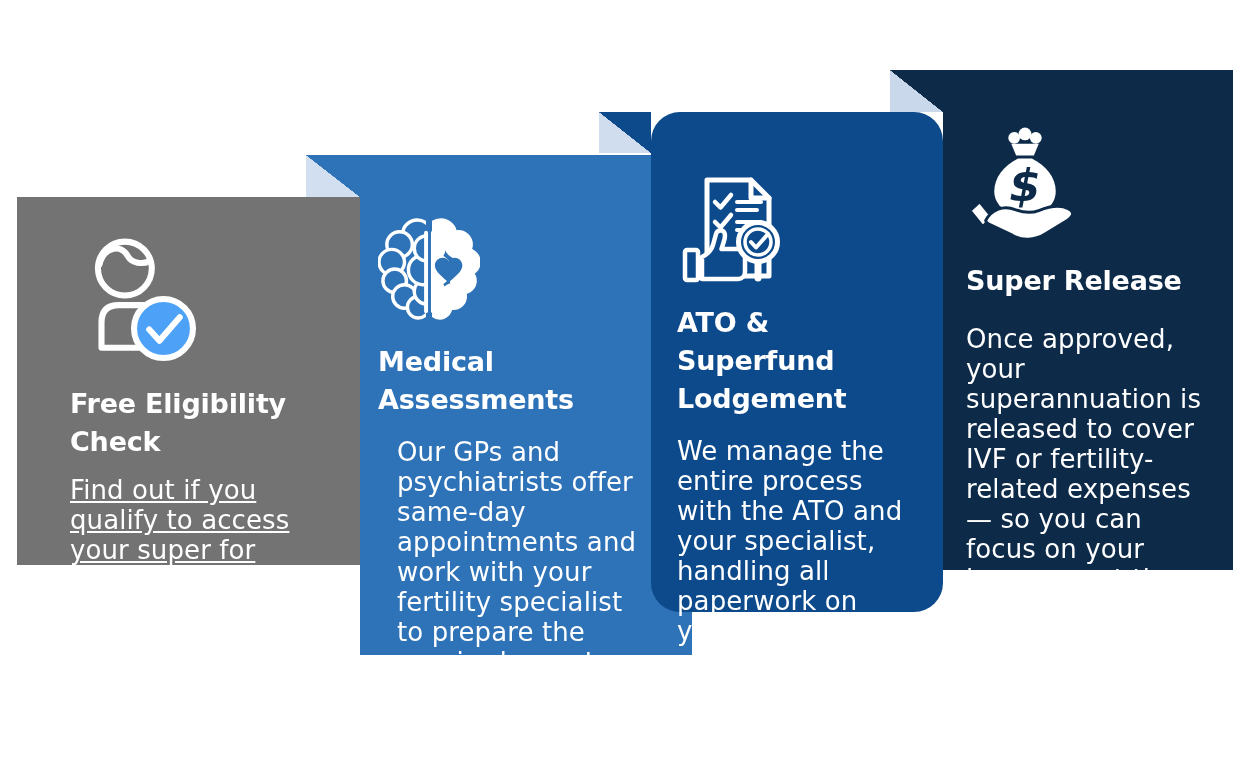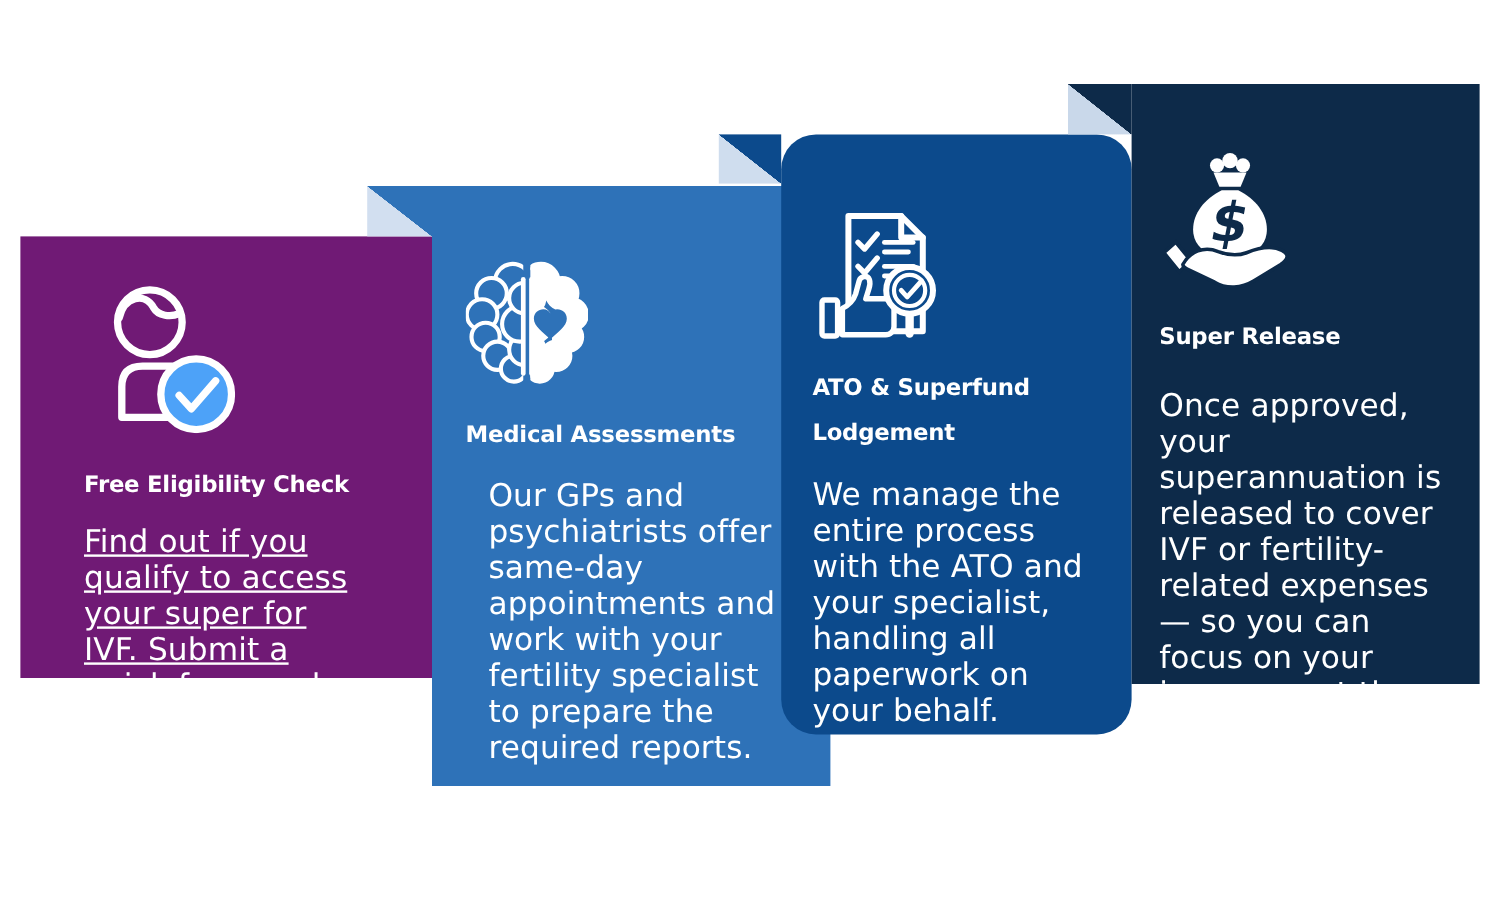--- a/index.html
+++ b/index.html
@@ -9,38 +9,38 @@
     font-family:"DejaVu Sans","Liberation Sans",sans-serif;
     overflow:hidden;position:relative;
   }
   .canvas{position:absolute;inset:0;width:1250px;height:768px;background:#ffffff;}
 
   .card{
     position:absolute;
     color:#ffffff;
     box-sizing:border-box;
   }
-  .card-1{left:17px;top:197px;width:344px;height:368px;background:#701a75;padding:36px 46px 0 53px;}
-  .card-2{left:360px;top:155px;width:332px;height:500px;background:#2E72B8;padding:60px 22px 0 28px;}
+  .card-1{left:17px;top:197px;width:344px;height:368px;background:#737373;padding:36px 46px 0 53px;}
+  .card-2{left:360px;top:155px;width:332px;height:500px;background:#2E72B8;padding:60px 22px 0 18px;}
   .card-3{left:651px;top:112px;width:292px;height:500px;background:#0C4A8C;padding:60px 20px 0 26px;border-radius:29px;}
   .card-4{left:943px;top:70px;width:290px;height:500px;background:#0D2A49;padding:56px 20px 0 23px;}
 
   .fold{position:absolute;top:0;}
   .card-2 .fold{left:-54px;width:54px;height:42px;background:linear-gradient(to bottom left,#2E72B8 50%,#D2DFF0 50.4%);}
   .card-3 .fold{left:-52px;width:52px;height:41px;background:linear-gradient(to bottom left,#0C4A8C 50%,#CFDDEE 50.4%);}
   .card-4 .fold{left:-53px;width:53px;height:42px;background:linear-gradient(to bottom left,#0D2A49 50%,#C9D8EA 50.4%);}
 
   .icon-wrap{display:block;}
   .card-1 .icon-wrap{height:126px;margin-top:2px;}
   .card-2 .icon-wrap{height:106px;}
   .card-3 .icon-wrap{height:120px;}
   .card-4 .icon-wrap{height:122px;}
 
   .title{
-    font-size:19px;font-weight:700;line-height:38px;
+    font-size:27px;font-weight:700;line-height:38px;
     letter-spacing:-0.2px;margin:0;color:#ffffff;
   }
   .card-1 .title{margin-top:24px;width:250px;}
   .card-2 .title{margin-top:22px;width:242px;}
   .card-3 .title{margin-top:12px;width:246px;}
   .card-4 .title{margin-top:14px;width:250px;}
 
   .body{
     font-size:26px;font-weight:400;line-height:30px;
     margin:0;color:#ffffff;letter-spacing:0.1px;

